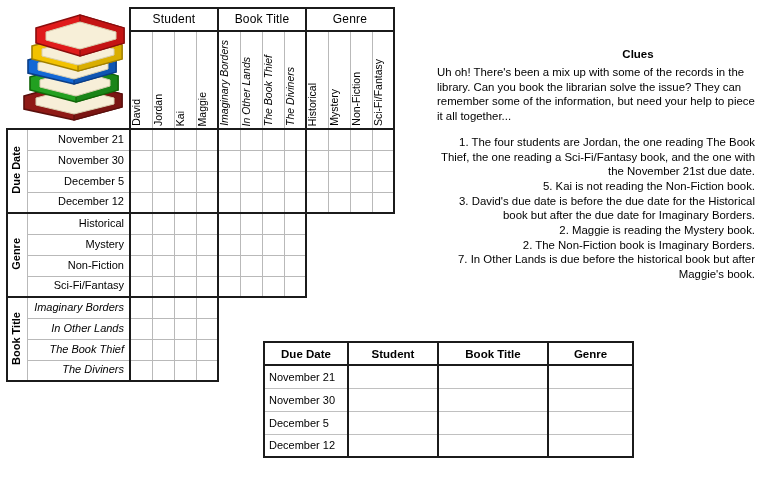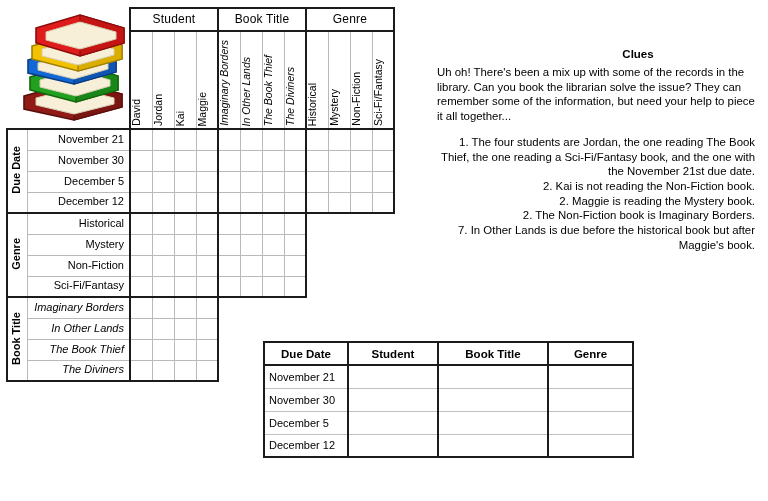--- a/index.html
+++ b/index.html
@@ -400,21 +400,22 @@
           <td class="blank-cell" colspan="8"></td>
         </tr>
       </tbody>
   </table>
 
   <div id="clues-panel">
     <div id="clues-title">Clues</div>
     <p class="clue-intro">Uh oh! There's been a mix up with some of the records in the library. Can you book the librarian solve the issue? They can remember some of the information, but need your help to piece it all together...</p>
     <div id="clues-list">
         <p class="clue-line">1. The four students are Jordan, the one reading The Book Thief, the one reading a Sci-Fi/Fantasy book, and the one with the November 21st due date.</p>
-        <p class="clue-line">2. Kai is not reading the Non-Fiction book.</p>
+        <p class="clue-line">5. Kai is not reading the Non-Fiction book.</p>
+        <p class="clue-line">3. David's due date is before the due date for the Historical book but after the due date for Imaginary Borders.</p>
         <p class="clue-line">2. Maggie is reading the Mystery book.</p>
         <p class="clue-line">2. The Non-Fiction book is Imaginary Borders.</p>
         <p class="clue-line">7. In Other Lands is due before the historical book but after Maggie's book.</p>
       </div>
   </div>
 
   <table id="answer-table">
     <thead>
       <tr>
         <th class="w-date at-outer-t at-outer-l at-head-sep at-colsep">Due Date</th>

